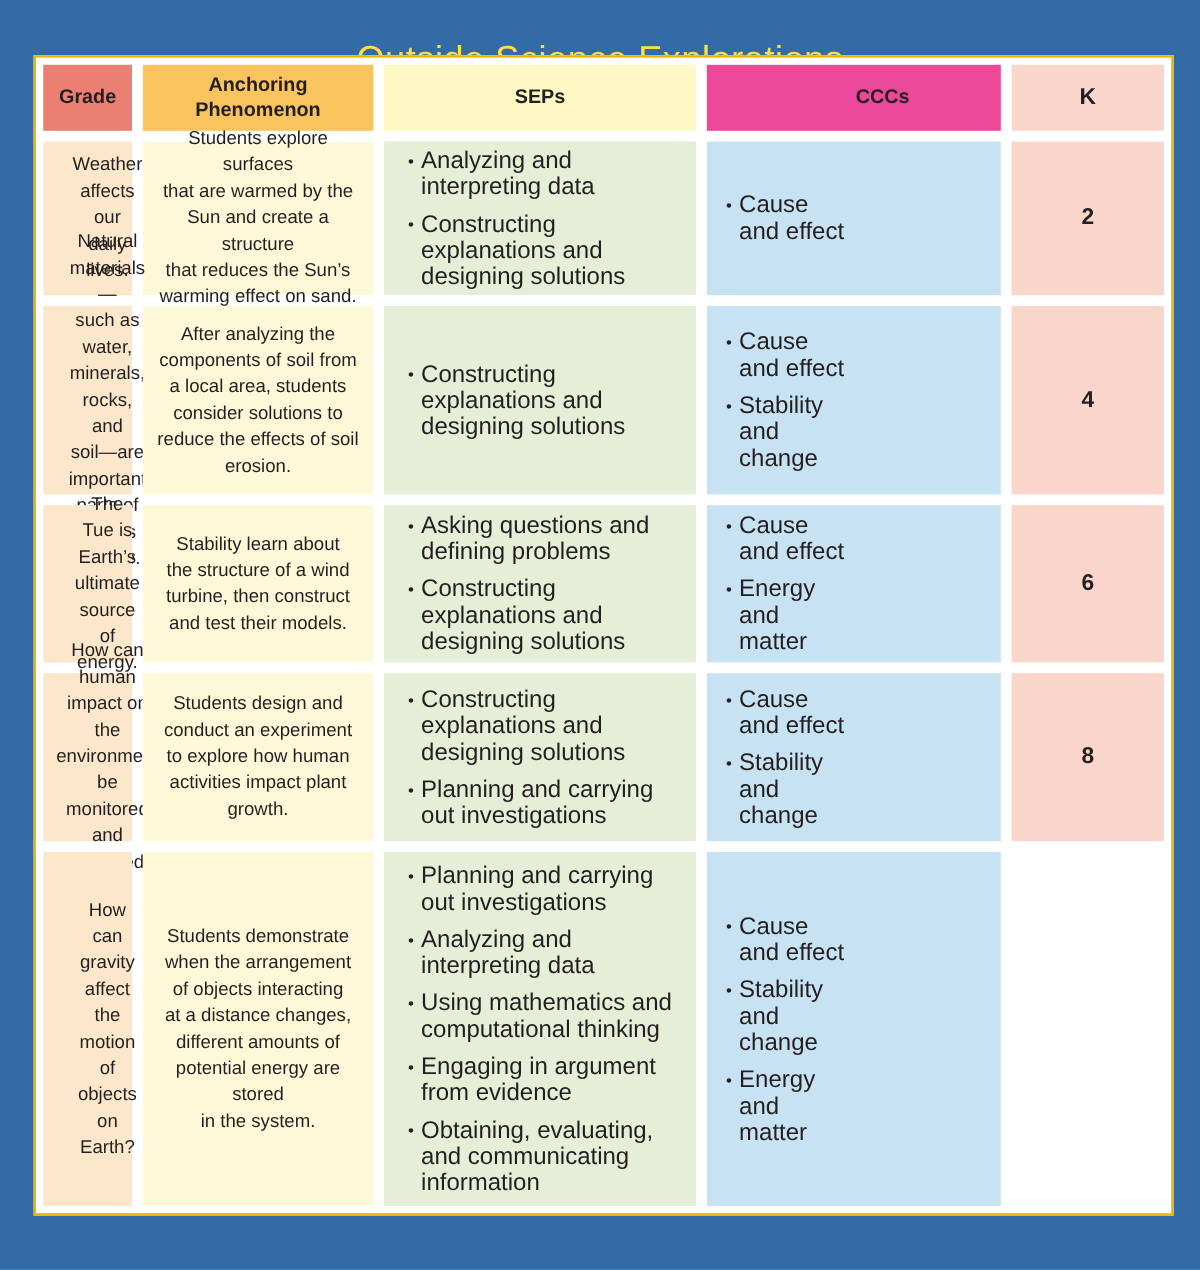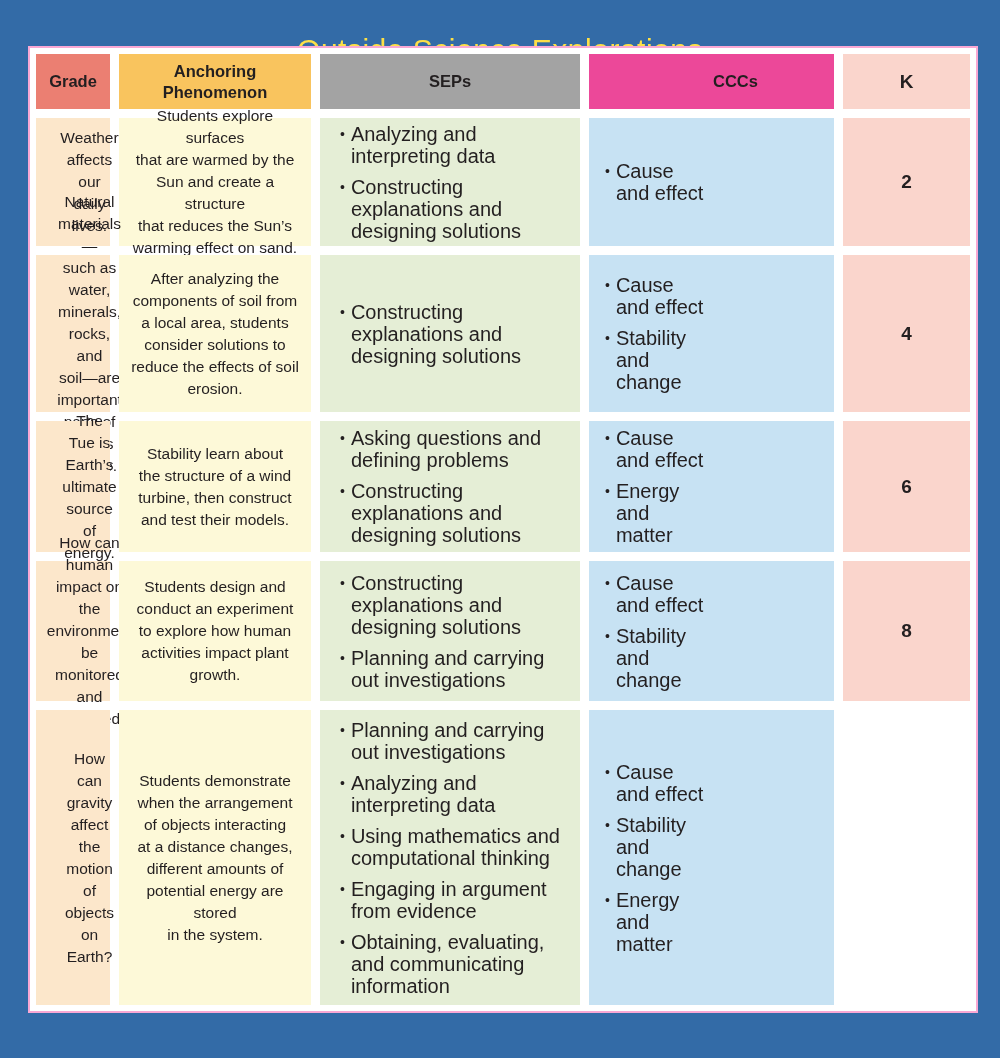--- a/index.html
+++ b/index.html
@@ -19,21 +19,21 @@
     color:#fde047;
     font-size:30px;
     font-weight:400;
     letter-spacing:.5px;
     margin-top:28px;
   }
   .panel{
     position:absolute;left:28px;top:46px;
     width:950px;height:967px;
     background:#ffffff;
-    border:2px solid #f9a8d4;
+    border:2px solid #eab308;
     box-sizing:border-box;
   }
   .table{
     display:grid;
     grid-template-columns:74px 192px 260px 245px 127px;
     grid-template-rows:55px 128px 157px 131px 140px 295px;
     gap:9px;
     padding:6px;
   }
   .cell{
@@ -44,21 +44,21 @@
   .hdr{
     font-weight:bold;
     font-size:16.5px;
     text-align:center;
     white-space:pre-line;
     line-height:1.25;
   }
   .hdr-grade{background:#EB7F72;}
   .hdr-ap{background:#F9C45E;}
   .hdr-inv{background:#F9EC63;}
-  .hdr-seps{background:#a3a3a3;}
+  .hdr-seps{background:#fef9c3;}
   .hdr-cccs{background:#ec4899;padding-left:48px;}
 
   .c-grade{background:#FAD5CC;font-weight:bold;font-size:19px;}
   .c-ap{background:#FCE7CB;padding-left:33px;}
   .c-inv{background:#FDF9D8;}
   .c-seps{background:#E5EED6;justify-content:flex-start;}
   .c-cccs{background:#C7E2F3;justify-content:flex-start;}
 
   .txt{
     white-space:pre-line;

